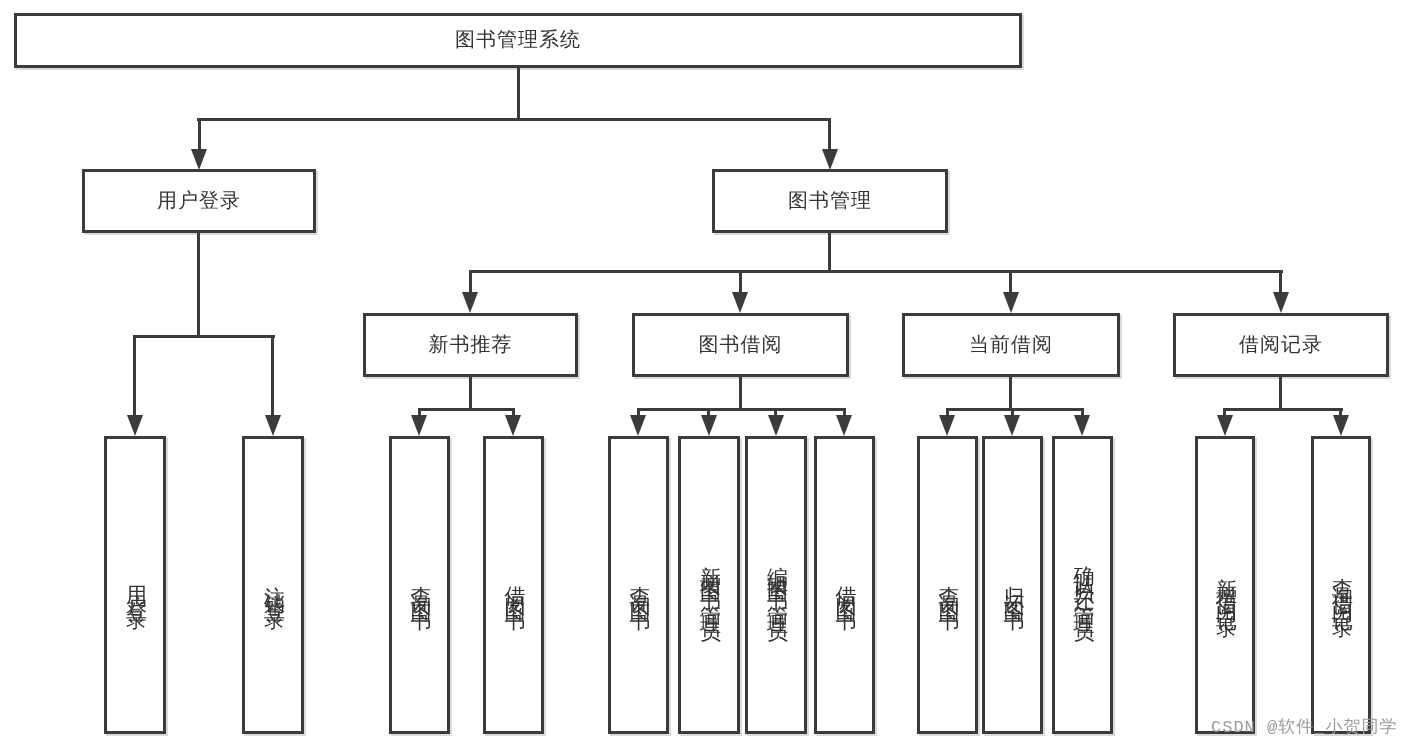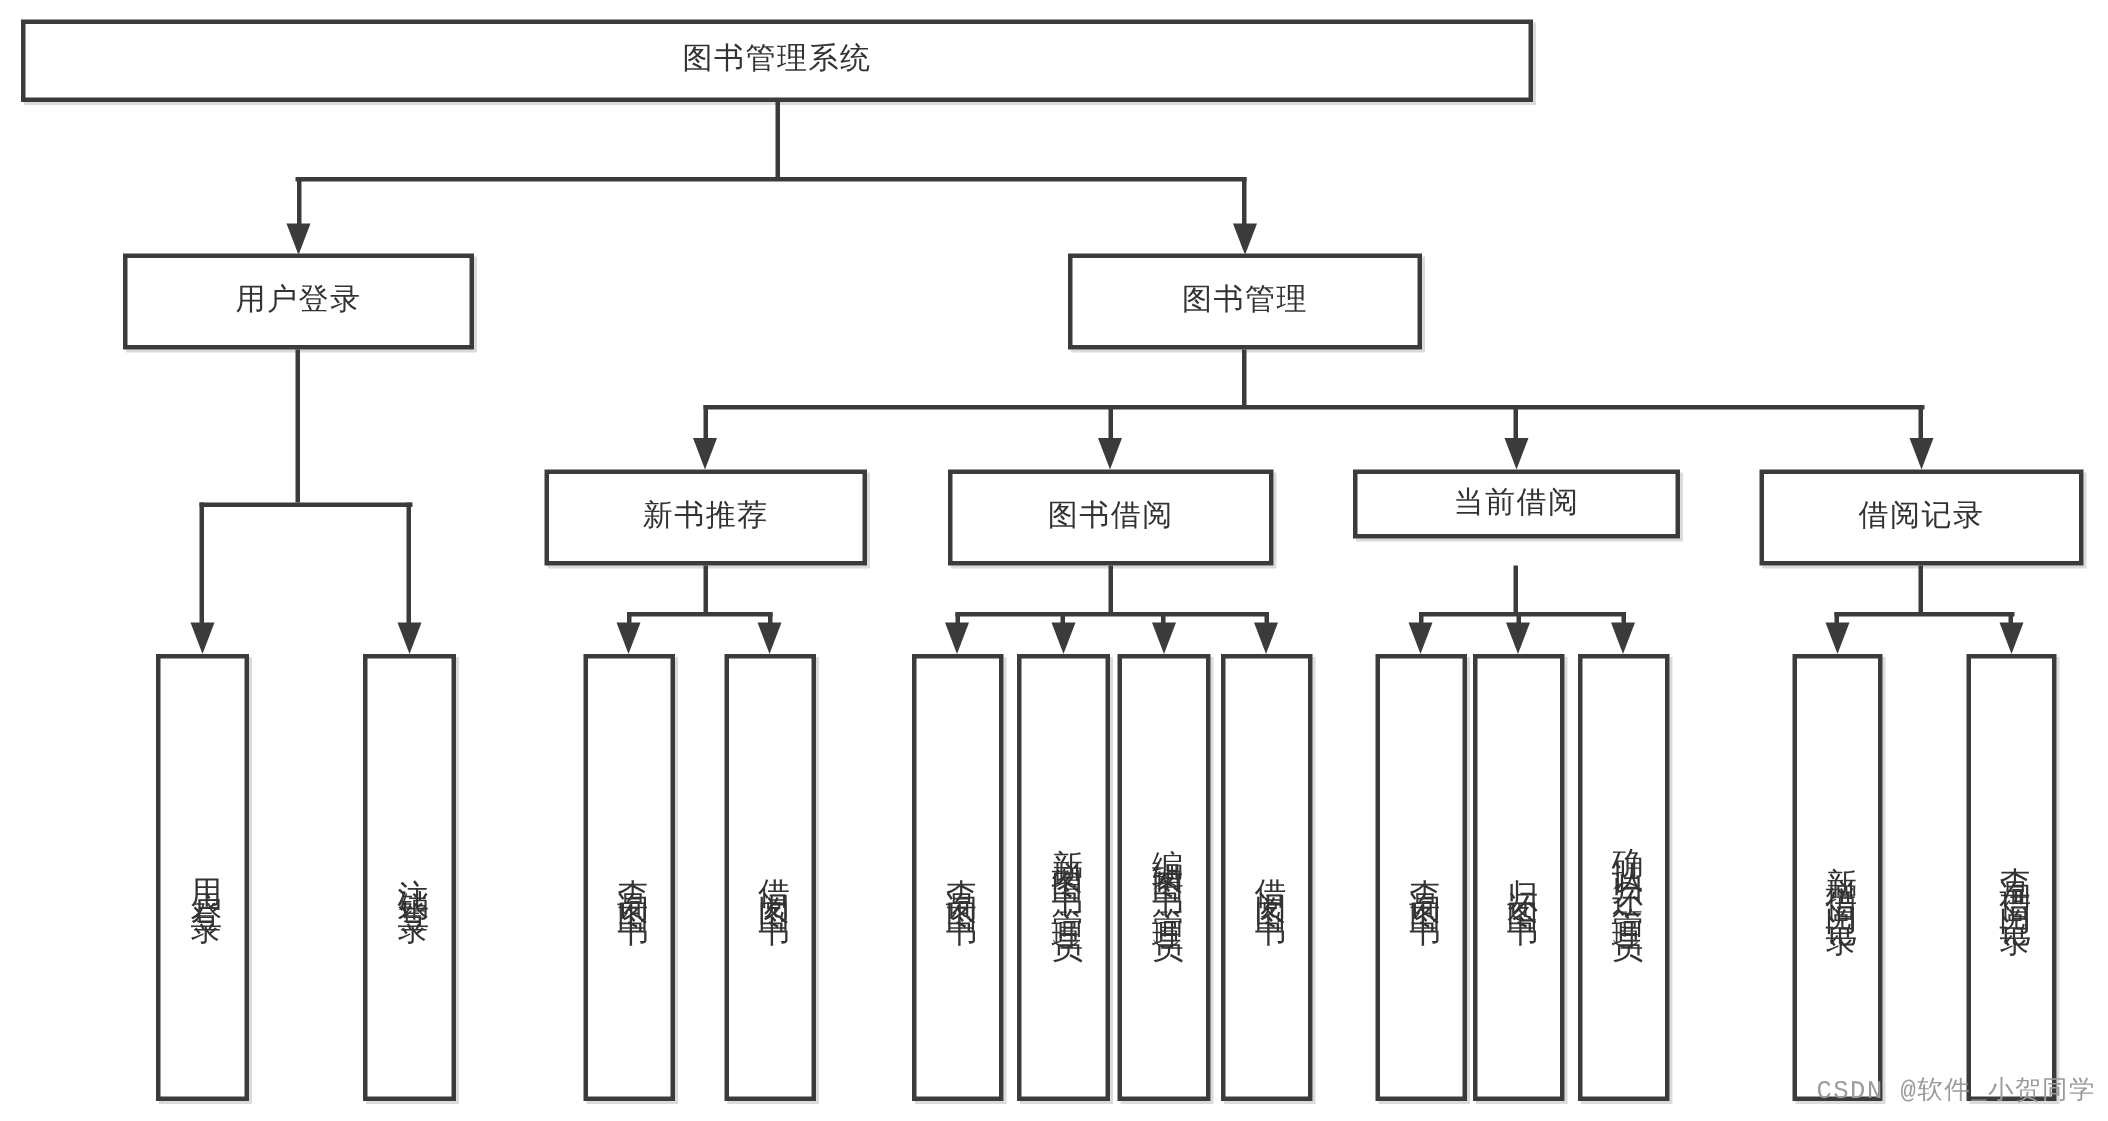--- a/index.html
+++ b/index.html
@@ -83,21 +83,21 @@
   <div class="arr" style="left:462px; top:292px;"></div>
   <div class="vl" style="left:739px; top:270px; height:24px;"></div>
   <div class="arr" style="left:732px; top:292px;"></div>
   <div class="vl" style="left:1009px; top:270px; height:24px;"></div>
   <div class="arr" style="left:1003px; top:292px;"></div>
   <div class="vl" style="left:1279px; top:270px; height:24px;"></div>
   <div class="arr" style="left:1273px; top:292px;"></div>
 
   <div class="node" style="left:632px; top:313px; width:217px; height:64px;">图书借阅</div>
   <div class="node" style="left:363px; top:313px; width:215px; height:64px;">新书推荐</div>
-  <div class="node" style="left:902px; top:313px; width:218px; height:46px;">当前借阅</div>
+  <div class="node" style="left:902px; top:313px; width:218px; height:64px;">当前借阅</div>
   <div class="node" style="left:1173px; top:313px; width:216px; height:64px;">借阅记录</div>
 
   <div class="vl" style="left:469px; top:377px; height:31px;"></div>
   <div class="hl" style="left:418px; top:408px; width:97px;"></div>
   <div class="vl" style="left:418px; top:408px; height:8px;"></div>
   <div class="arr" style="left:411px; top:415px;"></div>
   <div class="vl" style="left:512px; top:408px; height:8px;"></div>
   <div class="arr" style="left:505px; top:415px;"></div>
 
   <div class="vl" style="left:739px; top:377px; height:31px;"></div>

